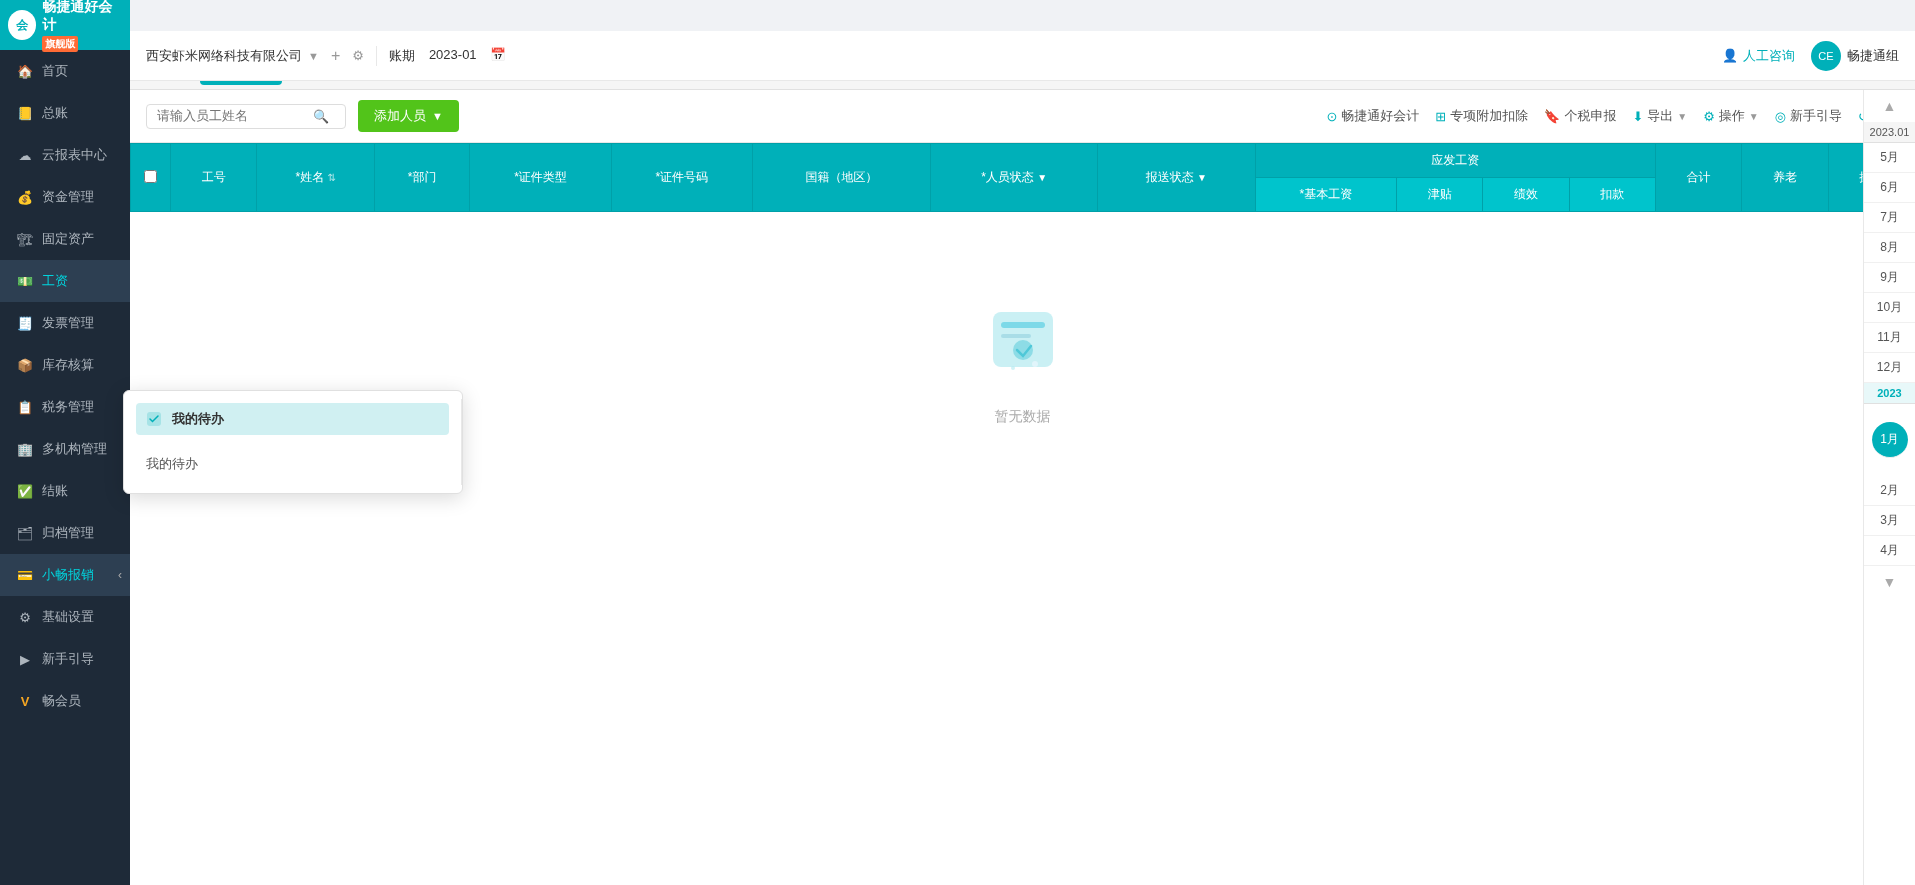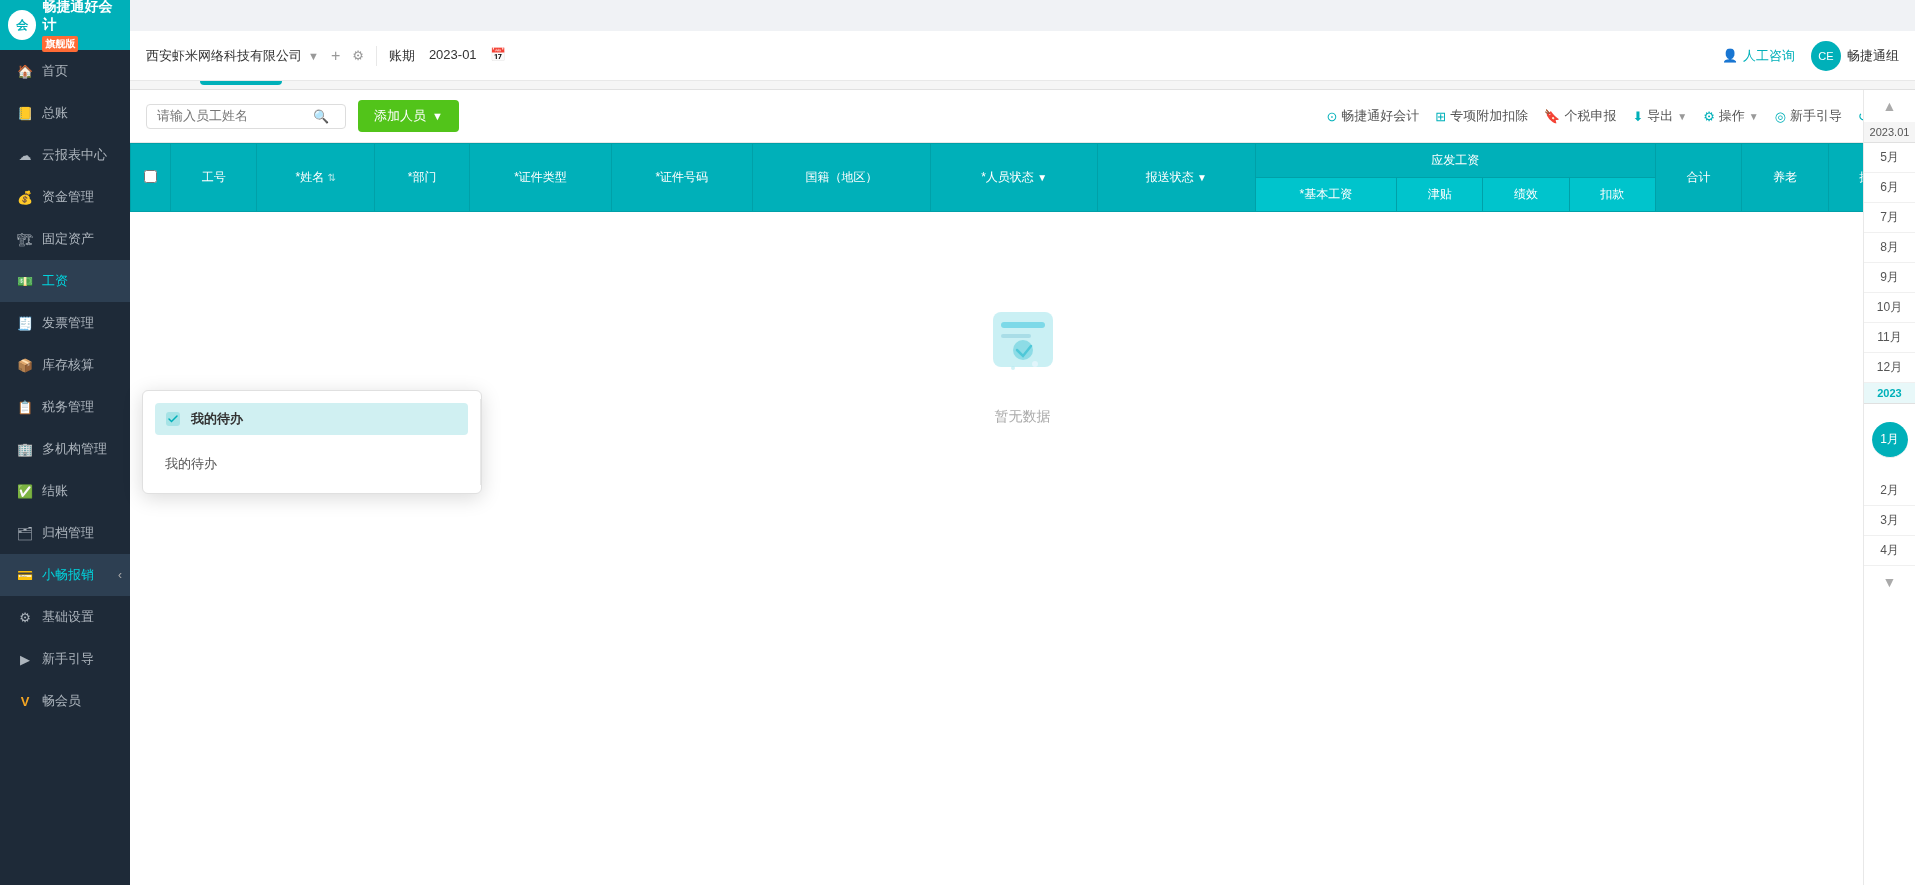--- a/index.html
+++ b/index.html
@@ -109,21 +109,21 @@
     }
     .month-item {
       padding: 6px 4px; text-align: center; font-size: 12px; color: #555; cursor: pointer; border-bottom: 1px solid #f0f0f0;
     }
     .month-item.active { background: #00b0b9; color: white; border-radius: 50%; margin: 2px auto; width: 36px; height: 36px; display: flex; align-items: center; justify-content: center; }
     .months-nav { display: flex; flex-direction: column; align-items: center; padding: 4px 0; }
     .nav-arrow { color: #aaa; cursor: pointer; font-size: 14px; padding: 4px; }
 
     
     .dropdown-menu {
-      position: fixed; left: 142px; top: 390px; width: 340px; background: white;
+      position: fixed; left: 123px; top: 390px; width: 340px; background: white;
       border: 1px solid #e0e0e0; border-radius: 6px; box-shadow: 0 4px 20px rgba(0,0,0,0.15);
       z-index: 200; display: flex;
     }
     .dropdown-col { flex: 1; padding: 12px; }
     .dropdown-col-title {
       display: flex; align-items: center; gap: 8px; font-size: 13px; color: #333; font-weight: bold; margin-bottom: 12px;
       padding: 6px 8px; background: #e8f8f9; border-radius: 4px;
     }
     .dropdown-col-title.active { background: #d0f0f2; }
     .dropdown-item { padding: 8px 10px; font-size: 13px; color: #555; cursor: pointer; border-radius: 4px; }

